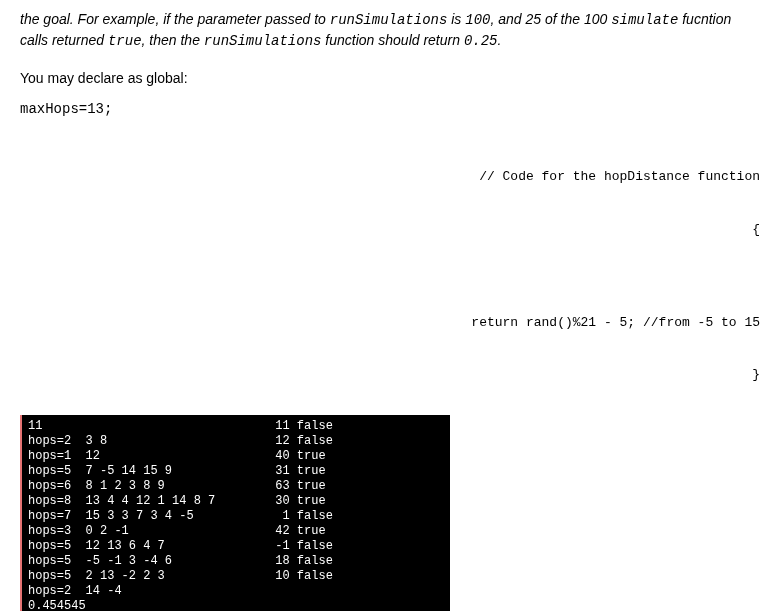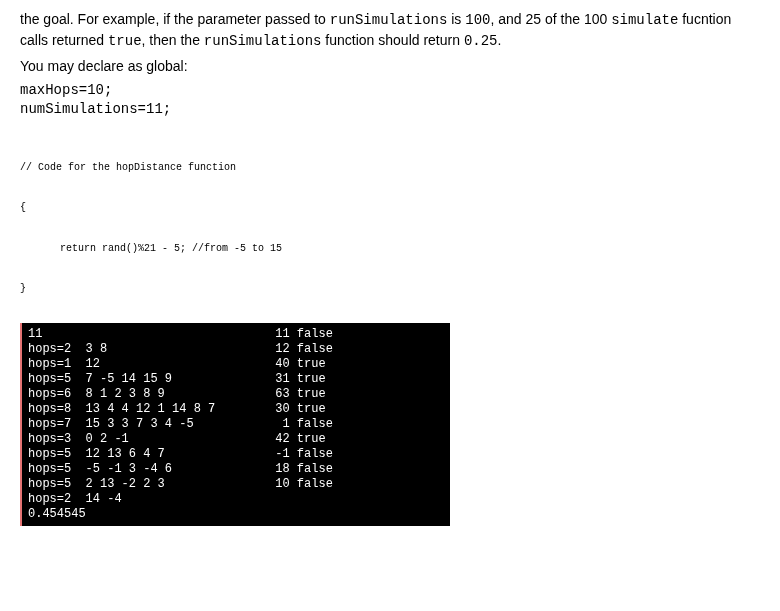--- a/index.html
+++ b/index.html
@@ -11,34 +11,37 @@
       width: 780px;
       height: 611px;
       background: #ffffff;
       font-family: Arial, Helvetica, sans-serif;
       font-size: 14px;
       color: #000;
       padding: 10px 20px;
       line-height: 1.4;
     }
     .paragraph {
-      margin-bottom: 6px;
+      margin-bottom: 18px;
+      font-style: italic;
     }
     .mono {
       font-family: "Courier New", Courier, monospace;
     }
     .code-block {
       font-family: "Courier New", Courier, monospace;
       white-space: pre;
-      font-size: 10px;
+      font-size: 13px;
       line-height: 1.35;
       margin-bottom: 14px;
+      text-align: right;
     }
     .indent {
       padding-left: 40px;
+      margin-top: 40px;
     }
     .console {
       background: #000;
       color: #fff;
       font-family: "Courier New", Courier, monospace;
       font-size: 12px;
       padding: 4px 6px;
       display: flex;
       width: 430px;
       border-left: 2px solid #e57373;
@@ -46,41 +49,40 @@
     }
     .console-left {
       white-space: pre;
       padding-right: 20px;
     }
     .console-right {
       white-space: pre;
       padding-left: 40px;
     }
     .global-label {
-      margin-bottom: 4px;
+      margin-bottom: 11px;
     }
     .mono-line {
       font-family: "Courier New", Courier, monospace;
       font-size: 14px;
     }
     .globals-block {
       margin-bottom: 14px;
     }
   </style>
 </head>
 <body>
 
 <div class="paragraph">
   <span>the goal. For example, if the parameter passed to </span><span class="mono">runSimulations</span><span> is </span><span class="mono">100</span><span>, and 25 of the 100 </span><span class="mono">simulate</span><span> fucntion calls returned </span><span class="mono">true</span><span>, then the </span><span class="mono">runSimulations</span><span> function should return </span><span class="mono">0.25</span><span>.</span>
 </div>
 
 <div class="globals-block">
   <div class="global-label">You may declare as global:</div>
-  <div class="mono-line">maxHops=10;</div>
-  <div class="mono-line">numSimulations=11;</div>
+  <div class="mono-line">maxHops=13;</div>
 </div>
 
 <div class="code-block">
   <div>// Code for the hopDistance function</div>
   <div>{</div>
   <div class="indent">return rand()%21 - 5; //from -5 to 15</div>
   <div>}</div>
 </div>
 
 <div class="console">

